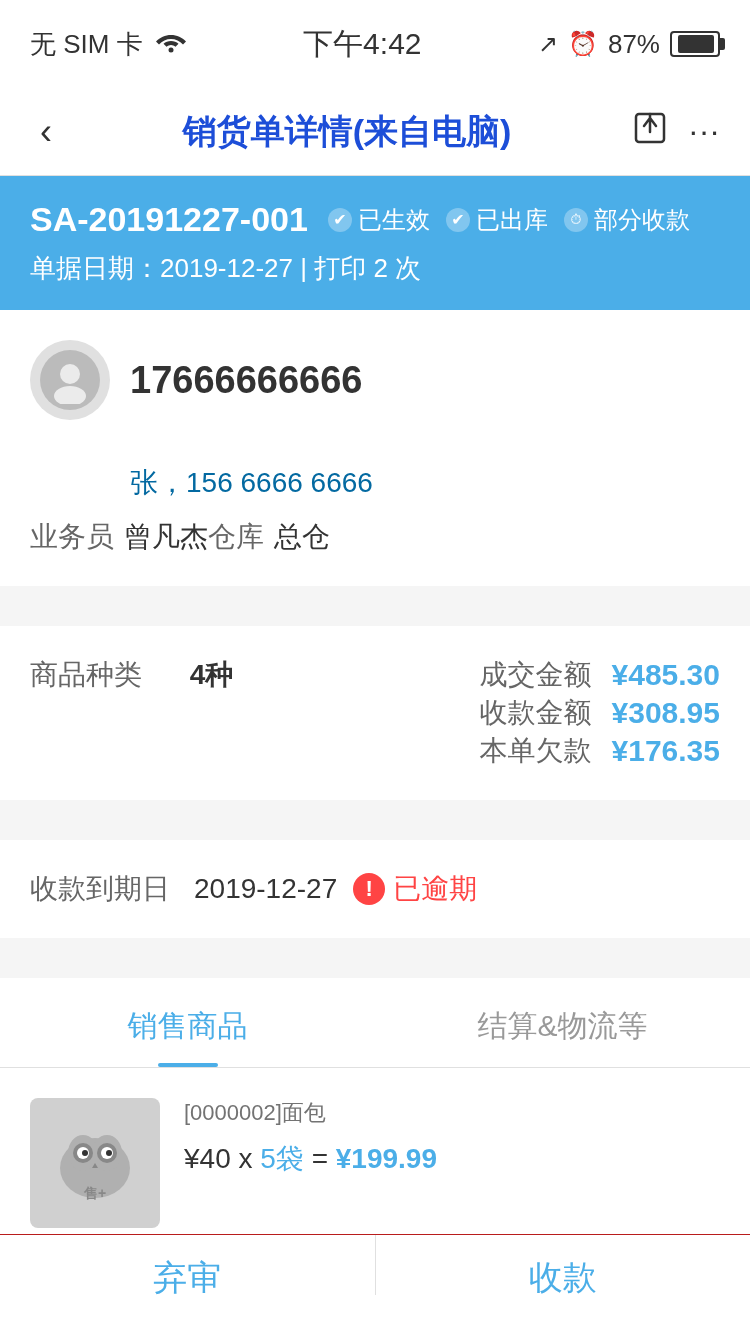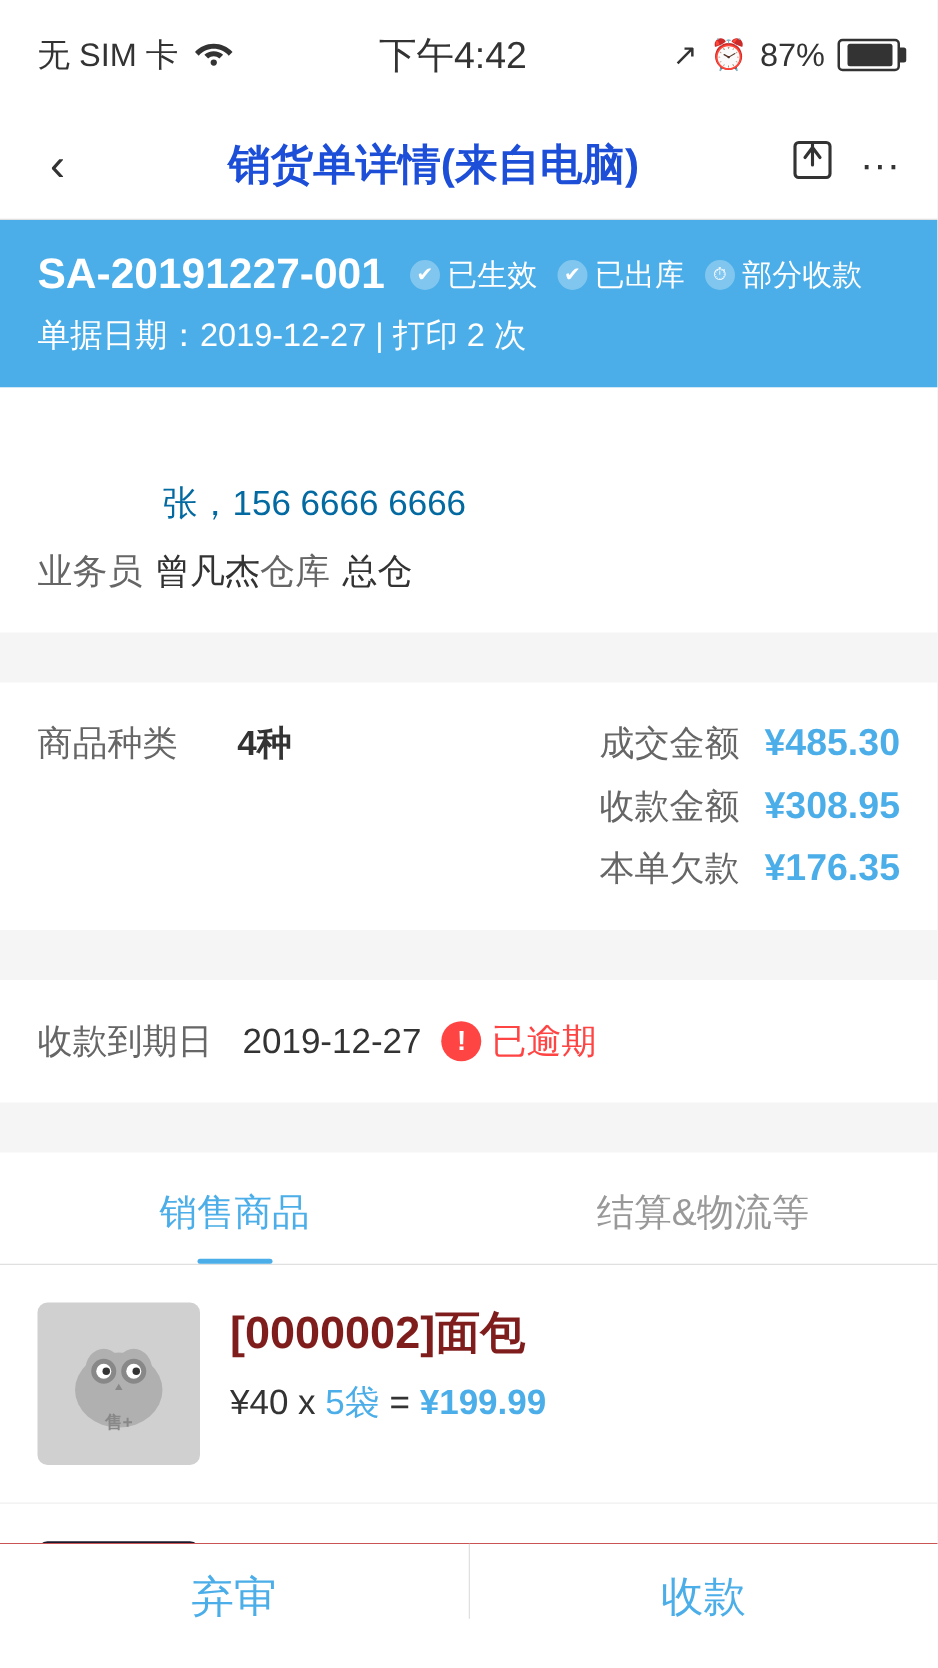--- a/index.html
+++ b/index.html
@@ -186,21 +186,20 @@
     .summary-item {
       font-size: 28px;
       color: #666;
     }
     .summary-item .label { color: #666; margin-right: 8px; }
     .summary-item .value { color: #333; font-weight: 600; margin-left: 32px; }
     .summary-right {
       display: flex;
       flex-direction: column;
       align-items: flex-end;
-      gap: 12px;
     }
     .amount-row {
       display: flex;
       align-items: center;
       gap: 20px;
       font-size: 28px;
     }
     .amount-label { color: #666; }
     .amount-value { color: #4BAEE8; font-weight: 600; font-size: 30px; }
 
@@ -304,23 +303,23 @@
       height: 130px;
       background: #1a1a2e;
       border-radius: 8px;
       display: flex;
       align-items: center;
       justify-content: center;
       overflow: hidden;
     }
     .product-info { flex: 1; }
     .product-name {
-      font-size: 36px;
-      color: #7f1d1d;
-      font-weight: 700;
+      font-size: 22px;
+      color: #737373;
+      font-weight: 400;
       margin-bottom: 12px;
     }
     .product-price {
       font-size: 28px;
       color: #333;
     }
     .product-price .qty { color: #4BAEE8; }
     .product-price .total { color: #4BAEE8; font-weight: 600; }
 
     
@@ -410,20 +409,31 @@
       <span class="badge">
         <span class="badge-icon badge-clock" style="font-size:14px;">⏱</span>
         <span>部分收款</span>
       </span>
     </div>
   </div>
   <div class="order-meta">单据日期：2019-12-27 | 打印 2 次</div>
 </div>
 
 <div class="customer-section">
+  <div class="customer-top">
+    <div class="avatar">
+      <div class="avatar-icon">
+        <svg width="48" height="48" viewBox="0 0 48 48" fill="none">
+          <circle cx="24" cy="18" r="10" fill="#fff" opacity="0.7"></circle>
+          <ellipse cx="24" cy="40" rx="16" ry="10" fill="#fff" opacity="0.7"></ellipse>
+        </svg>
+      </div>
+    </div>
+    <span class="customer-phone">17666666666</span>
+  </div>
   <div class="customer-name">张，156 6666 6666</div>
   <div class="customer-info">
     <div class="info-item">
       <span class="info-label">业务员</span>
       <span class="info-value">曾凡杰</span>
     </div>
     <div class="info-item">
       <span class="info-label">仓库</span>
       <span class="info-value">总仓</span>
     </div>

